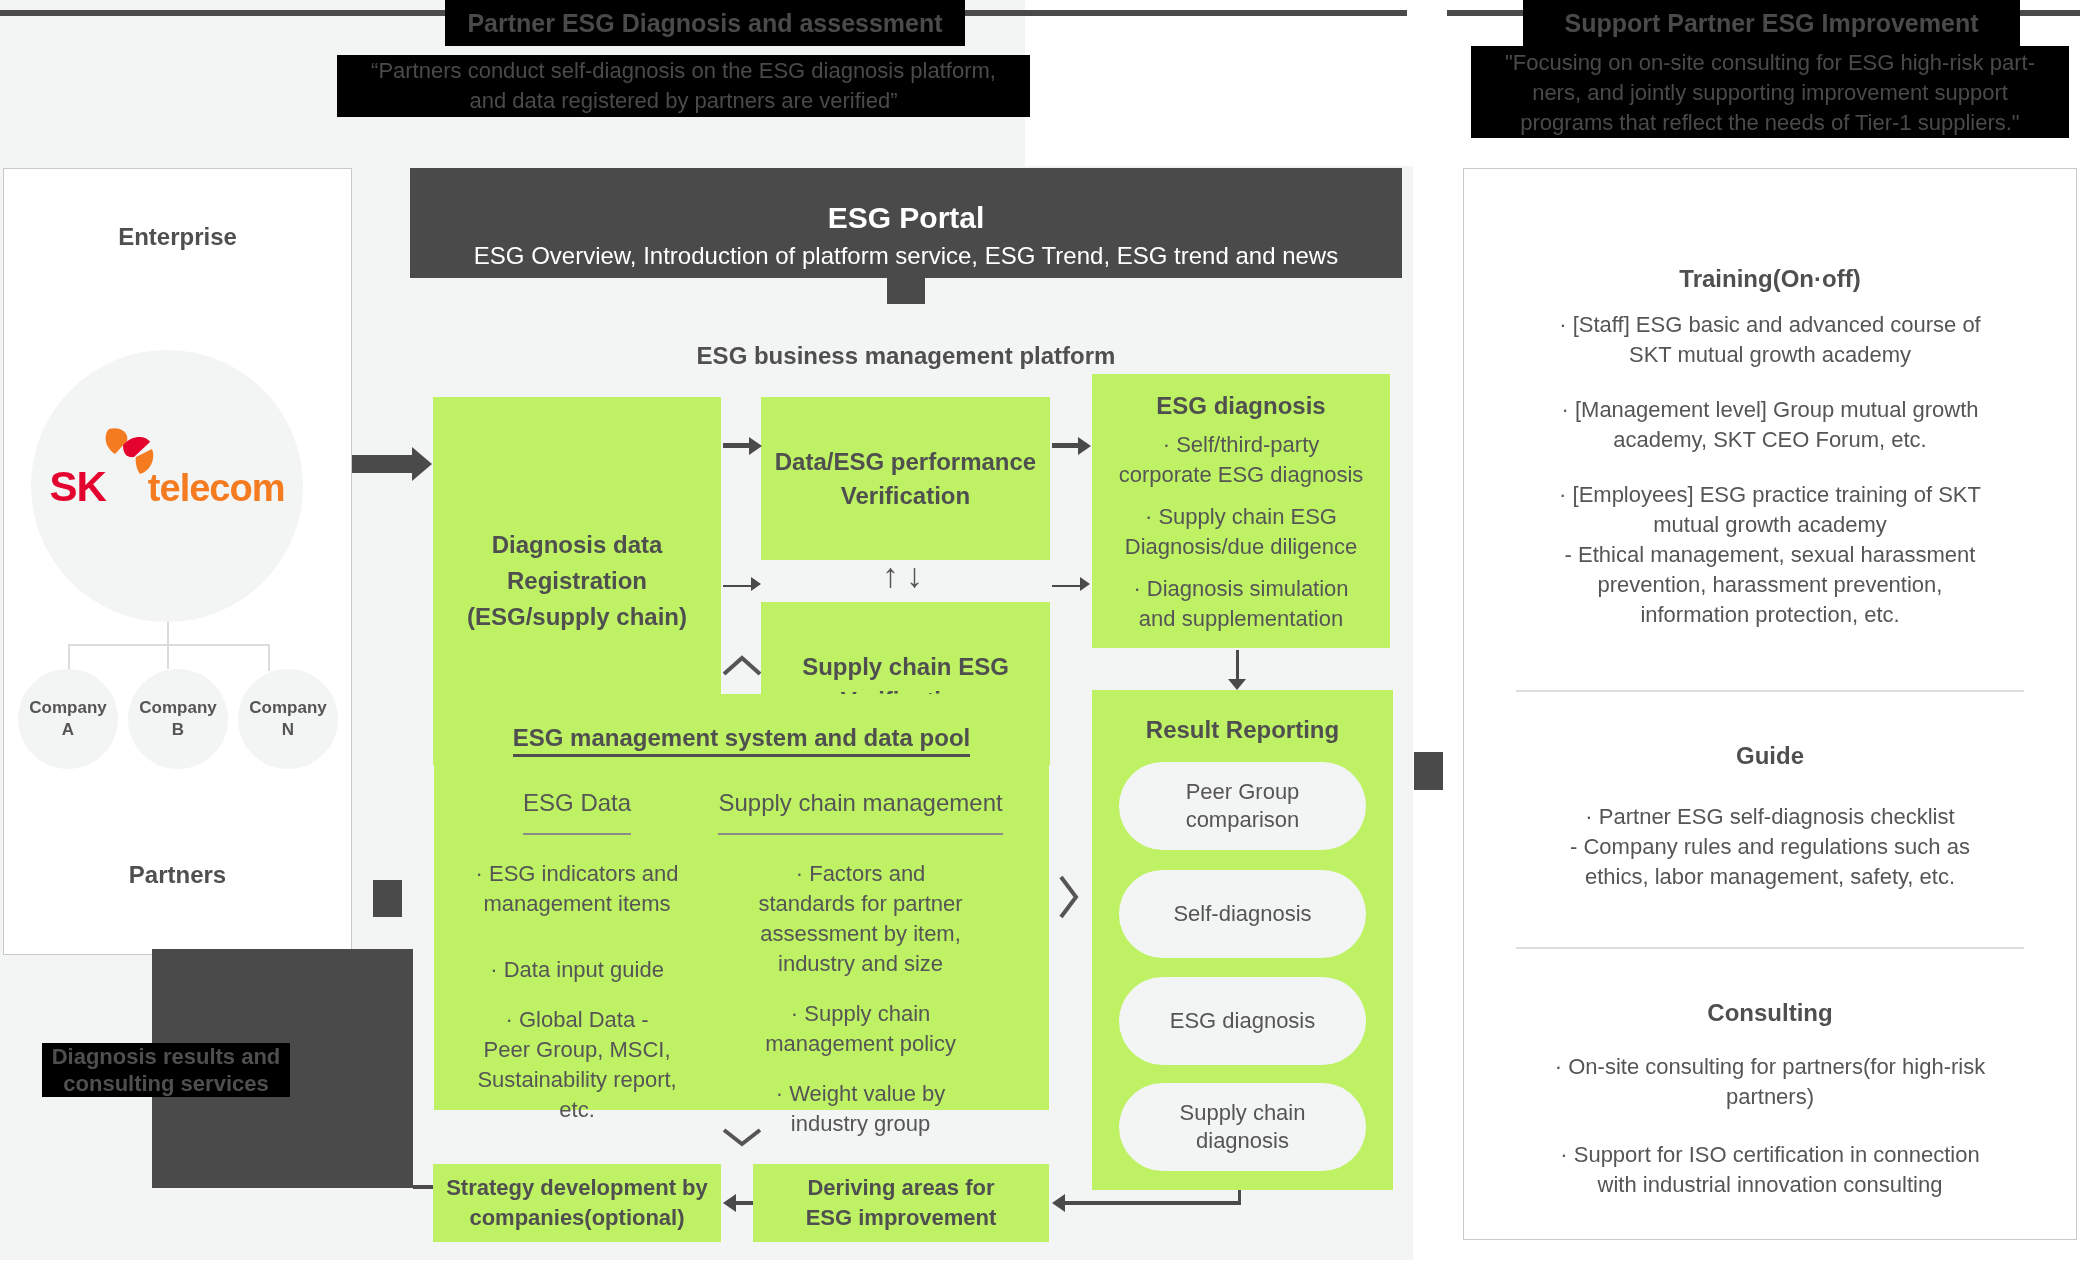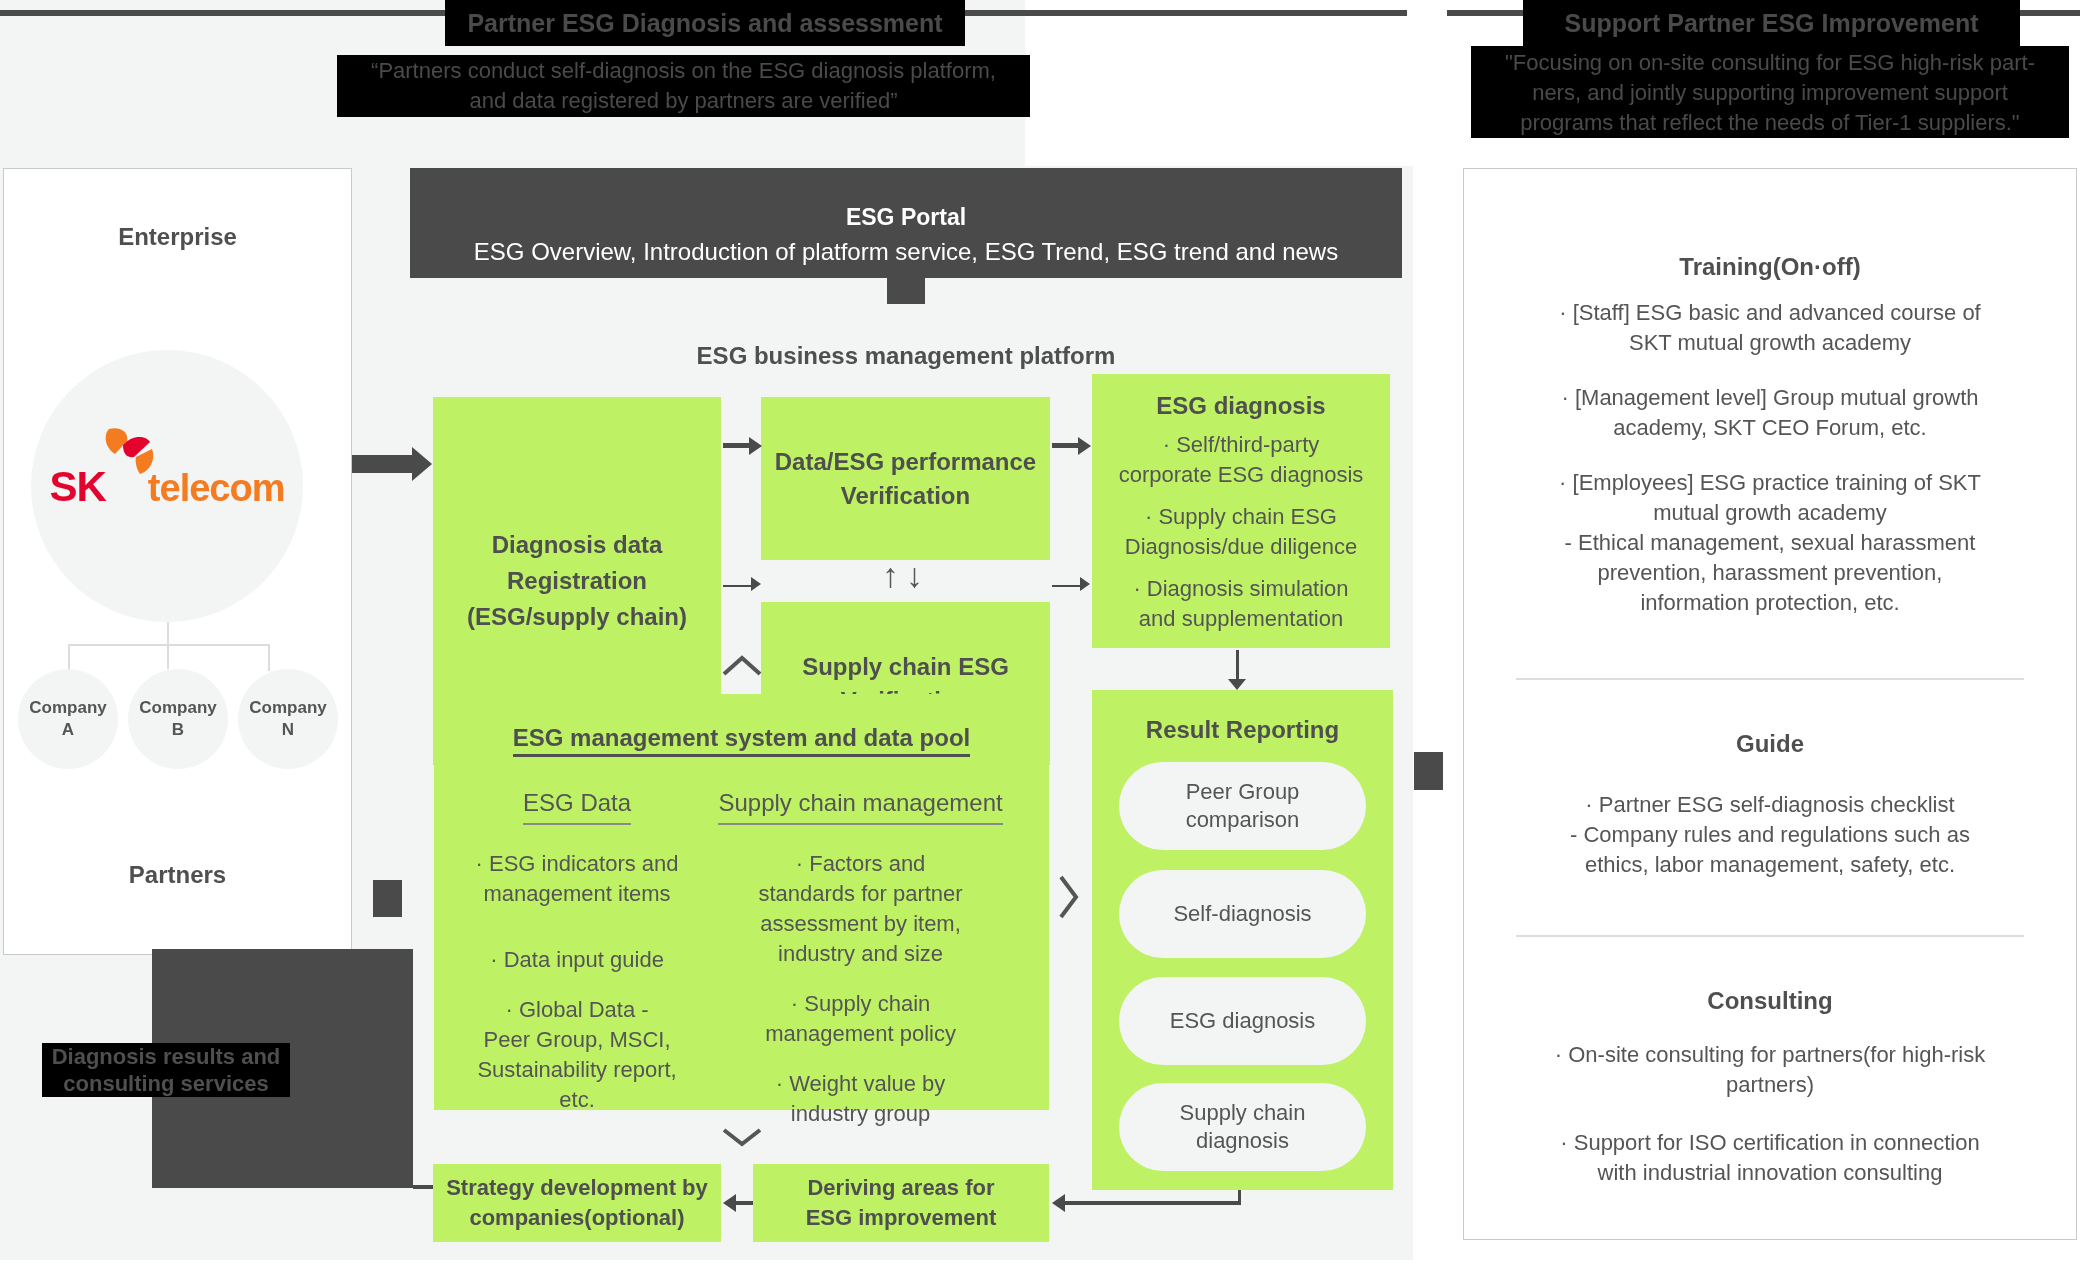--- a/index.html
+++ b/index.html
@@ -28,21 +28,21 @@
     position:absolute;left:27px;width:247px;height:88px;border-radius:44px;
     background:#f3f4f4;display:flex;align-items:center;justify-content:center;
     font-size:22px;line-height:28px;color:#555555;text-align:center;white-space:pre-line;
   }
   .shaft{position:absolute;background:#4a4a4a;}
   .head-r{position:absolute;width:0;height:0;border-top:9px solid transparent;border-bottom:9px solid transparent;border-left:13px solid #4a4a4a;}
   .head-l{position:absolute;width:0;height:0;border-top:9px solid transparent;border-bottom:9px solid transparent;border-right:13px solid #4a4a4a;}
   .head-d{position:absolute;width:0;height:0;border-left:9px solid transparent;border-right:9px solid transparent;border-top:11px solid #4a4a4a;}
   .divider{height:2px;background:#dddddd;margin:0 8px;}
   .underlined-b{display:inline-block;border-bottom:3px solid #4f4f4f;padding-bottom:2px;}
-  .underlined{display:inline-block;border-bottom:2px solid #8a8a8a;padding-bottom:6px;font-size:24px;color:#555555;}
+  .underlined{display:inline-block;border-bottom:2px solid #8a8a8a;padding-bottom:16px;font-size:24px;color:#555555;}
   .sk-red{color:#e4032e;font-weight:bold;font-size:42px;letter-spacing:-1px;}
   .sk-orange{color:#f47b20;font-size:38px;font-weight:bold;letter-spacing:-1px;}
   .support-item{font-size:22px;line-height:30px;color:#555555;white-space:pre-line;}
 </style>
 </head>
 <body>
 
 <div id="root">
 
   <div class="abs white-fill" style="left:1025px;top:0;width:1055px;height:166px;"></div>
@@ -92,21 +92,21 @@
 
   <div class="abs dark" style="left:373px;top:880px;width:29px;height:37px;"></div>
   <div class="abs dark" style="left:1414px;top:752px;width:29px;height:38px;"></div>
 
   <div class="abs dark" style="left:152px;top:949px;width:261px;height:239px;"></div>
   <div class="abs dark" style="left:413px;top:1185px;width:20px;height:4px;"></div>
   <div class="abs blackbox flexc pre center" style="left:42px;top:1043px;width:248px;height:54px;font-size:22px;font-weight:bold;line-height:27px;color:#4f4f4f;">Diagnosis results and
 consulting services</div>
 
   <div class="abs dark" style="left:410px;top:168px;width:992px;height:110px;display:flex;flex-direction:column;align-items:center;justify-content:center;gap:7px;color:#ffffff;">
-    <div style="font-size:23px;font-weight:bold;margin-top:24px;">ESG Portal</div>
+    <div style="font-size:30px;font-weight:bold;margin-top:24px;">ESG Portal</div>
     <div style="font-size:24px;">ESG Overview, Introduction of platform service, ESG Trend, ESG trend and news</div>
   </div>
   <div class="abs dark" style="left:887px;top:278px;width:38px;height:26px;"></div>
 
   <div class="abs t24b center" style="left:606px;top:342px;width:600px;">ESG business management platform</div>
 
   <div class="abs wbox flexc pre center" style="left:433px;top:397px;width:288px;height:368px;font-size:24px;font-weight:bold;line-height:36px;color:#4f4f4f;">Diagnosis data
 Registration
 (ESG/supply chain)</div>
   <div class="abs wbox flexc pre center" style="left:761px;top:397px;width:289px;height:163px;font-size:24px;font-weight:bold;line-height:34px;color:#4f4f4f;">Data/ESG performance
@@ -196,21 +196,21 @@
   <div class="abs wbox flexc pre center" style="left:753px;top:1164px;width:296px;height:78px;font-size:22px;font-weight:bold;line-height:30px;color:#4f4f4f;">Deriving areas for
 ESG improvement</div>
 
   <div class="head-l" style="left:723px;top:1194px;"></div>
   <div class="shaft" style="left:736px;top:1201px;width:17px;height:4px;"></div>
 
   <div class="head-l" style="left:1052px;top:1194px;"></div>
   <div class="shaft" style="left:1065px;top:1201px;width:176px;height:4px;"></div>
   <div class="shaft" style="left:1238px;top:1190px;width:3px;height:13px;"></div>
 
-  <div class="abs panel center" style="left:1463px;top:168px;width:614px;height:1072px;padding:0 44px;">
+  <div class="abs panel center" style="left:1463px;top:168px;width:614px;height:1072px;padding:12px 44px;">
     <div class="t24b" style="margin-top:84px;">Training(On·off)</div>
     <div class="support-item" style="margin-top:17px;">· [Staff] ESG basic and advanced course of
 SKT mutual growth academy</div>
     <div class="support-item" style="margin-top:25px;">· [Management level] Group mutual growth
 academy, SKT CEO Forum, etc.</div>
     <div class="support-item" style="margin-top:25px;">· [Employees] ESG practice training of SKT
 mutual growth academy
 - Ethical management, sexual harassment
 prevention, harassment prevention,
 information protection, etc.</div>

